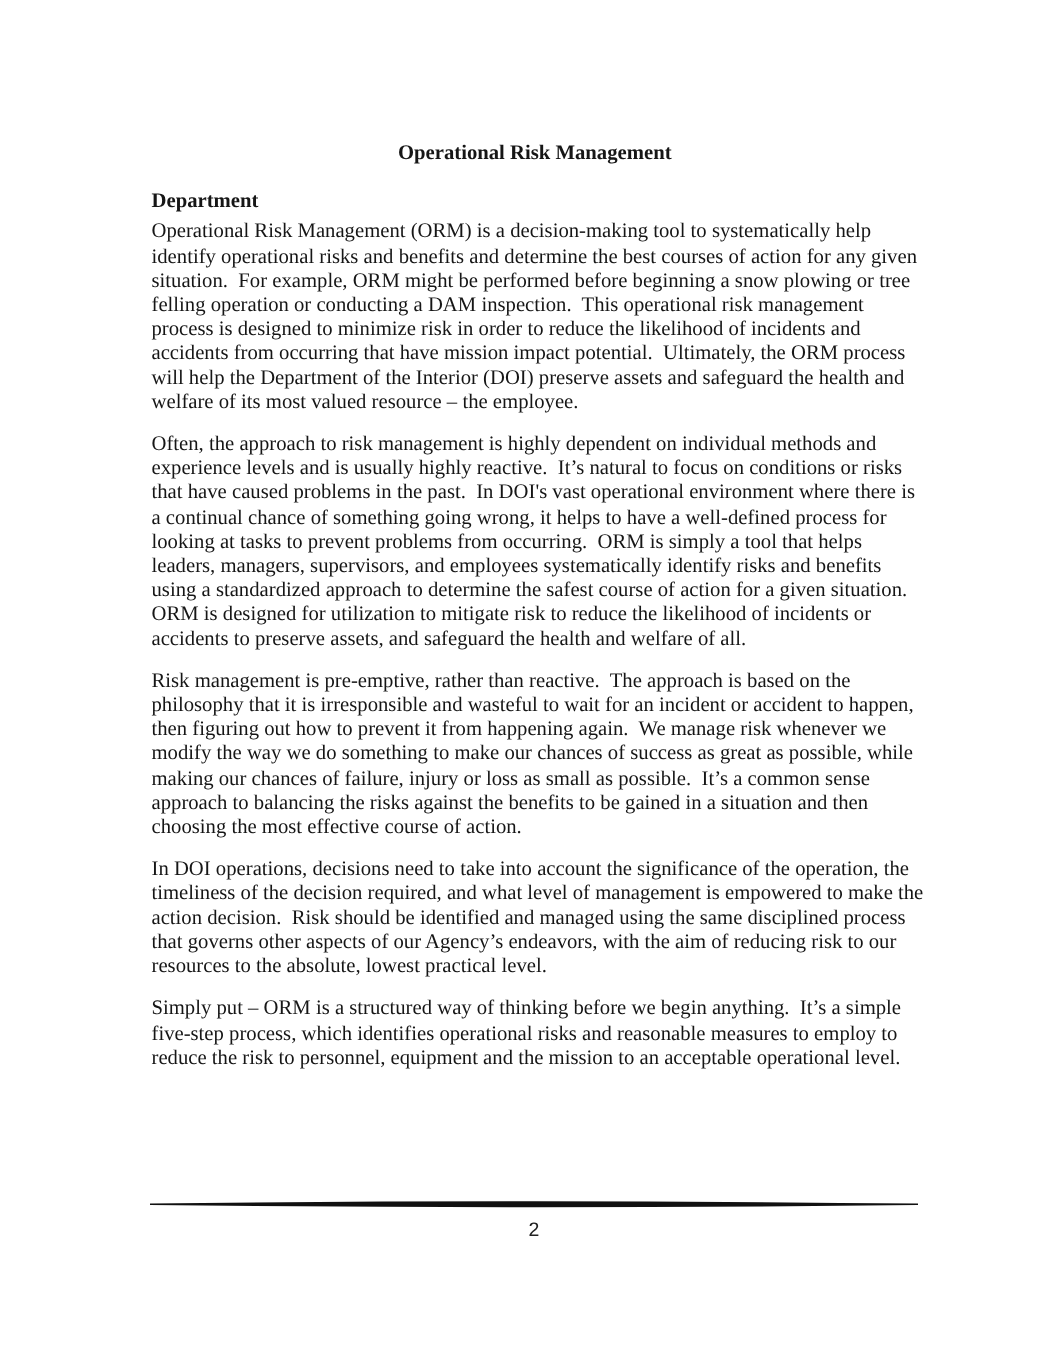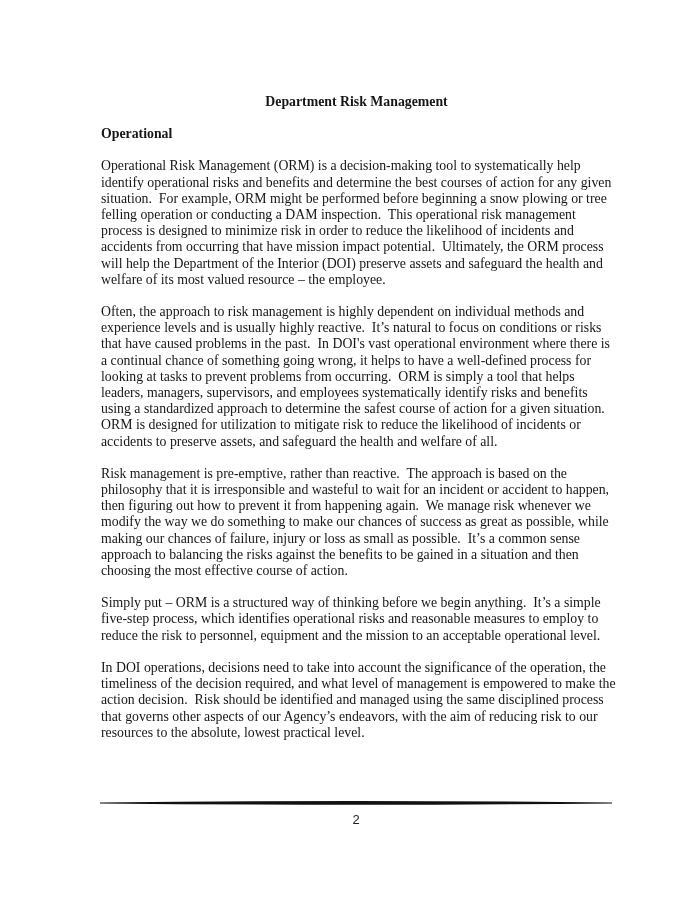--- a/index.html
+++ b/index.html
@@ -34,21 +34,21 @@
   .section-heading {
     font-size: 13.8px;
     line-height: 16.2px;
     font-weight: bold;
     margin: 0;
     white-space: pre;
   }
   .para {
     font-size: 13.8px;
     line-height: 16.2px;
-    margin: 16px 0 12px 0;
+    margin: 4px 0 12px 0;
     white-space: pre;
   }
   .page-footer {
     position: absolute;
     left: 100px;
     top: 800px;
     width: 512px;
     text-align: center;
   }
   .footer-rule {
@@ -62,22 +62,22 @@
     font-size: 13px;
     line-height: 15px;
     color: #222222;
   }
 </style>
 </head>
 <body>
 
 <div class="page">
   <main class="content">
-    <h1 class="doc-title">Department Risk Management</h1>
-    <h2 class="section-heading">Operational</h2>
+    <h1 class="doc-title">Operational Risk Management</h1>
+    <h2 class="section-heading">Department</h2>
     <p class="para">Operational Risk Management (ORM) is a decision-making tool to systematically help
 identify operational risks and benefits and determine the best courses of action for any given
 situation.  For example, ORM might be performed before beginning a snow plowing or tree
 felling operation or conducting a DAM inspection.  This operational risk management
 process is designed to minimize risk in order to reduce the likelihood of incidents and
 accidents from occurring that have mission impact potential.  Ultimately, the ORM process
 will help the Department of the Interior (DOI) preserve assets and safeguard the health and
 welfare of its most valued resource – the employee.</p>
     <p class="para">Often, the approach to risk management is highly dependent on individual methods and
 experience levels and is usually highly reactive.  It’s natural to focus on conditions or risks
@@ -88,28 +88,28 @@
 using a standardized approach to determine the safest course of action for a given situation.
 ORM is designed for utilization to mitigate risk to reduce the likelihood of incidents or
 accidents to preserve assets, and safeguard the health and welfare of all.</p>
     <p class="para">Risk management is pre-emptive, rather than reactive.  The approach is based on the
 philosophy that it is irresponsible and wasteful to wait for an incident or accident to happen,
 then figuring out how to prevent it from happening again.  We manage risk whenever we
 modify the way we do something to make our chances of success as great as possible, while
 making our chances of failure, injury or loss as small as possible.  It’s a common sense
 approach to balancing the risks against the benefits to be gained in a situation and then
 choosing the most effective course of action.</p>
-    <p class="para">Simply put – ORM is a structured way of thinking before we begin anything.  It’s a simple
-five-step process, which identifies operational risks and reasonable measures to employ to
-reduce the risk to personnel, equipment and the mission to an acceptable operational level.</p>
     <p class="para">In DOI operations, decisions need to take into account the significance of the operation, the
 timeliness of the decision required, and what level of management is empowered to make the
 action decision.  Risk should be identified and managed using the same disciplined process
 that governs other aspects of our Agency’s endeavors, with the aim of reducing risk to our
 resources to the absolute, lowest practical level.</p>
+    <p class="para">Simply put – ORM is a structured way of thinking before we begin anything.  It’s a simple
+five-step process, which identifies operational risks and reasonable measures to employ to
+reduce the risk to personnel, equipment and the mission to an acceptable operational level.</p>
   </main>
 
   <footer class="page-footer">
     <svg class="footer-rule" width="512" height="6" viewBox="0 0 512 6" aria-hidden="true">
       <path d="M0,2.4 Q256,-0.6 512,2.4 L512,3.4 Q256,6.2 0,3.4 Z" fill="#111111"></path>
     </svg>
     <div class="page-number">2</div>
   </footer>
 </div>
 

